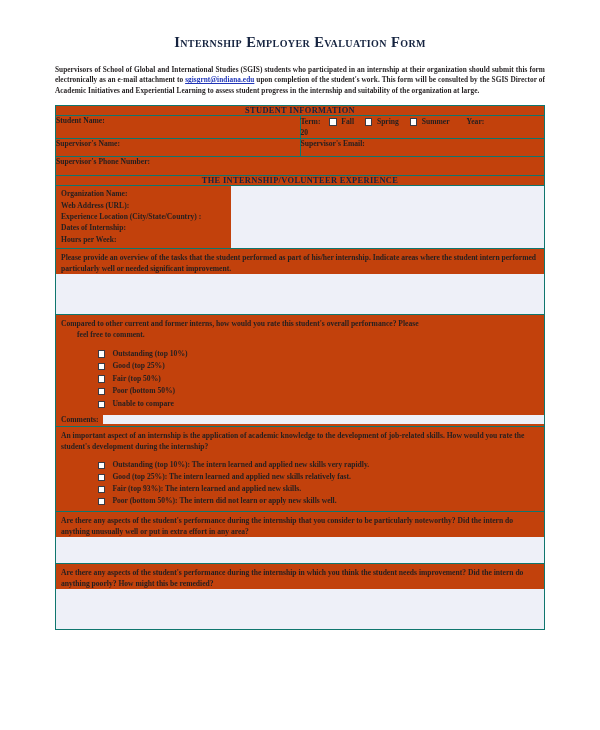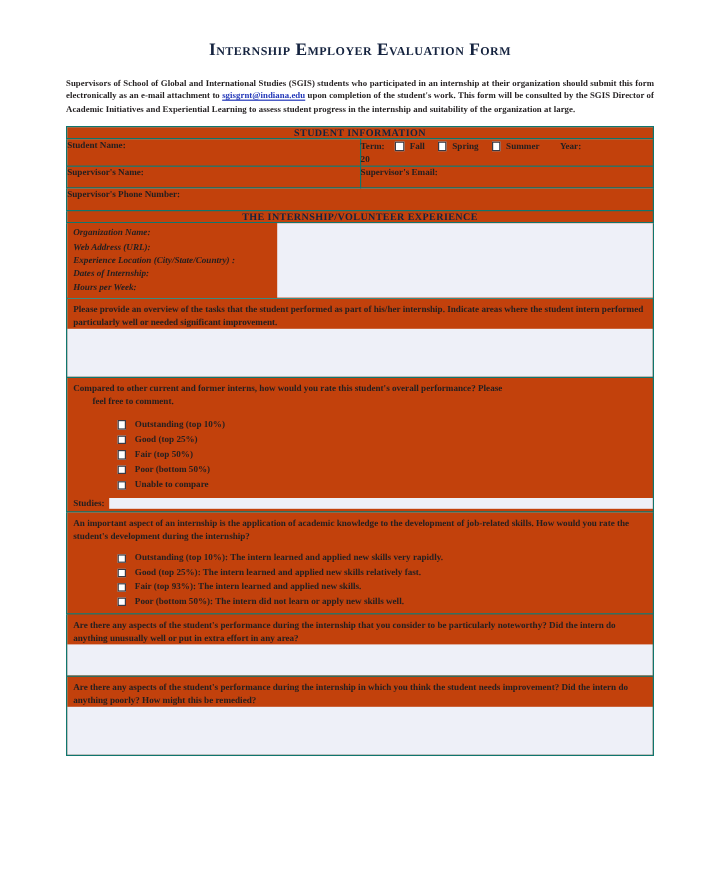--- a/index.html
+++ b/index.html
@@ -92,21 +92,20 @@
     line-height: 1.35;
   }
   .cell.tall { padding-bottom: 7px; }
 
   .fill { background: #eef0f8; }
 
   
   .fieldlist {
     position: relative;
     padding: 2.5px 0 3px 0;
-    font-style: italic;
   }
   .fieldlist .line {
     position: relative;
     font-size: 7.6px;
     font-weight: bold;
     line-height: 1.5;
     padding-left: 5px;
     color: #231f20;
   }
   .fieldlist .blue-overlay {
@@ -288,21 +287,21 @@
           <div class="opt">
             <span class="cb"></span>
             <span class="opt-label">Poor (bottom 50%)</span>
           </div>
           <div class="opt">
             <span class="cb"></span>
             <span class="opt-label">Unable to compare</span>
           </div>
         </div>
         <div class="comments-row">
-          <span class="comments-label">Studies:</span>
+          <span class="comments-label">Comments:</span>
           <span class="comments-fill"></span>
         </div>
       </td>
     </tr>
 
     <tr>
       <td colspan="2">
         <div class="qtext">
           <span>An important aspect of an internship is the application of academic knowledge to the development of job-related</span>
           <span>skills. How would you rate the student's development during the internship?</span>

